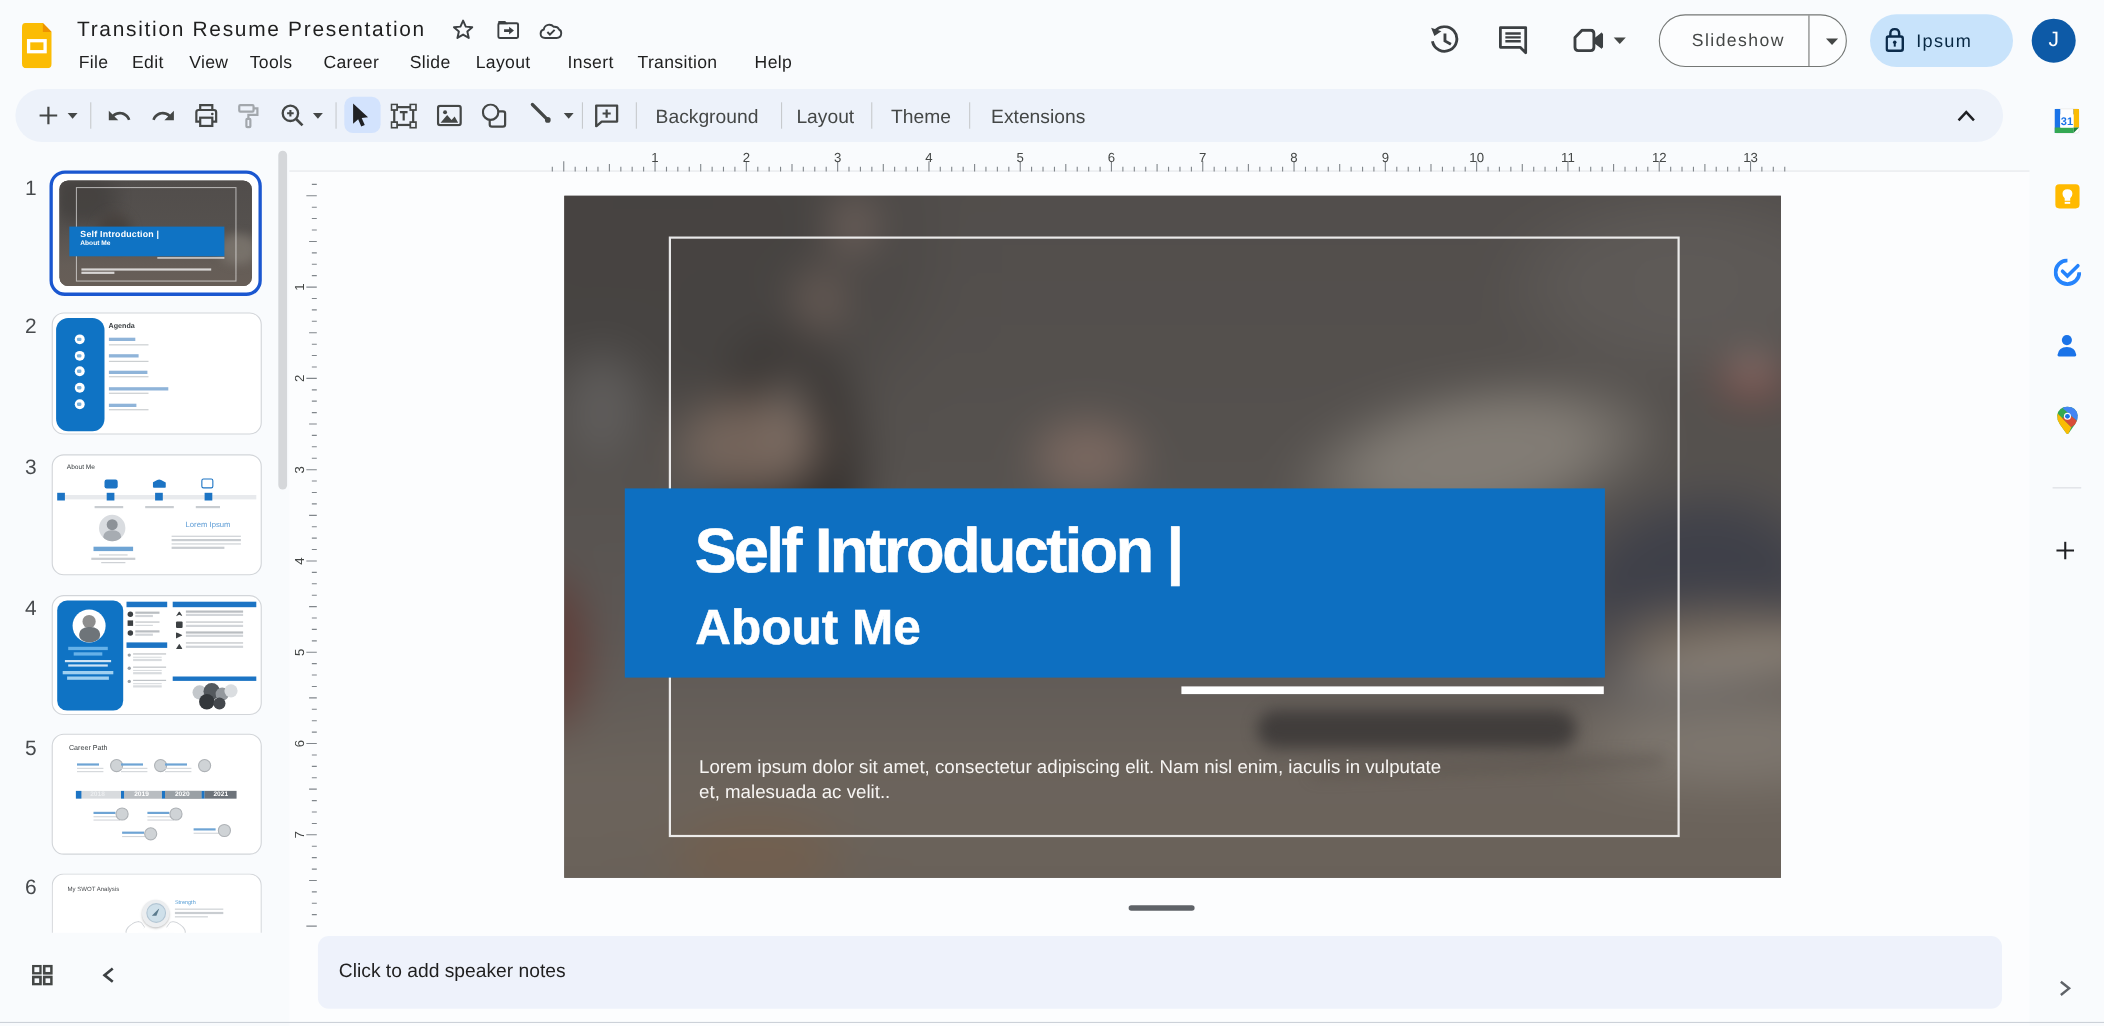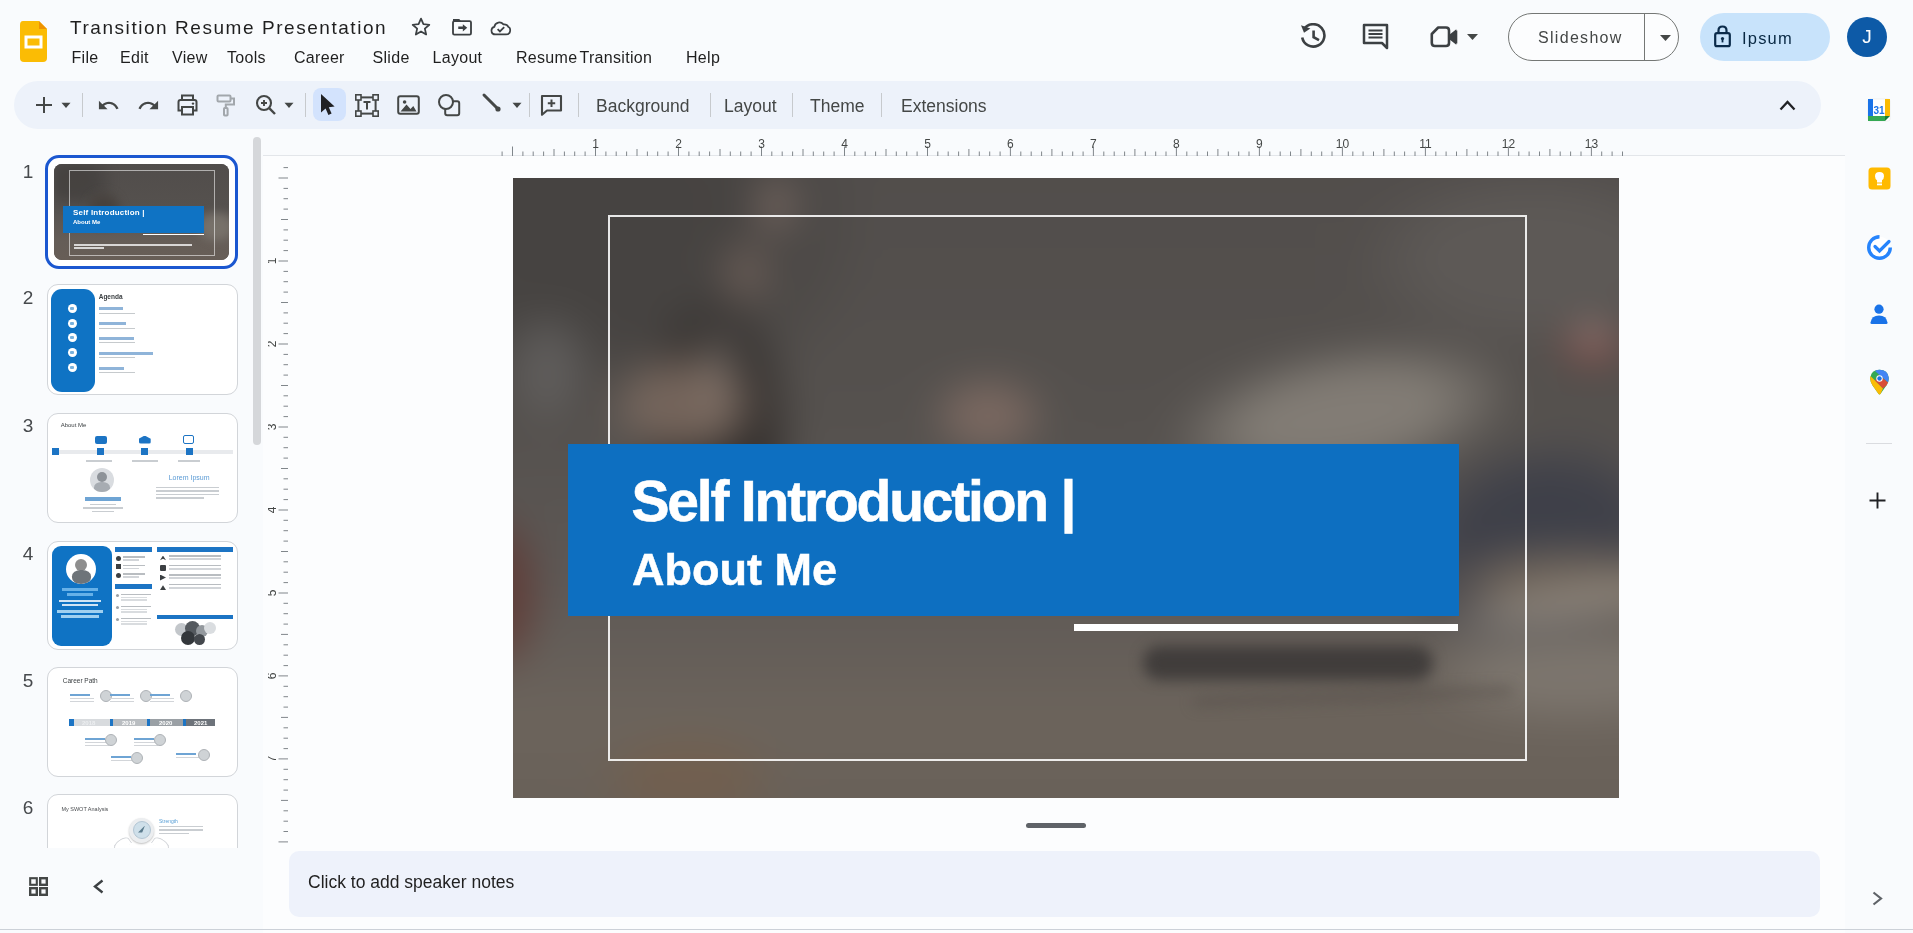--- a/index.html
+++ b/index.html
@@ -37,21 +37,21 @@
       <path d="M10.5 12 L13.3 14.8 L18.5 9.6" fill="none" stroke="#3c4043" stroke-width="2.2"></path>
     </svg>
 
   <div class="abs" style="left:71.5px;top:48.5px;font-size:16px;letter-spacing:0.3px;color:#1f1f1f;">File</div>
   <div class="abs" style="left:120px;top:48.5px;font-size:16px;letter-spacing:0.3px;color:#1f1f1f;">Edit</div>
   <div class="abs" style="left:172px;top:48.5px;font-size:16px;letter-spacing:0.3px;color:#1f1f1f;">View</div>
   <div class="abs" style="left:227px;top:48.5px;font-size:16px;letter-spacing:0.3px;color:#1f1f1f;">Tools</div>
   <div class="abs" style="left:294px;top:48.5px;font-size:16px;letter-spacing:0.3px;color:#1f1f1f;">Career</div>
   <div class="abs" style="left:372.5px;top:48.5px;font-size:16px;letter-spacing:0.3px;color:#1f1f1f;">Slide</div>
   <div class="abs" style="left:432.5px;top:48.5px;font-size:16px;letter-spacing:0.3px;color:#1f1f1f;">Layout</div>
-  <div class="abs" style="left:516px;top:48.5px;font-size:16px;letter-spacing:0.3px;color:#1f1f1f;">Resume</div>
+  <div class="abs" style="left:516px;top:48.5px;font-size:16px;letter-spacing:0.3px;color:#1f1f1f;">Insert</div>
   <div class="abs" style="left:579.5px;top:48.5px;font-size:16px;letter-spacing:0.3px;color:#1f1f1f;">Transition</div>
   <div class="abs" style="left:686px;top:48.5px;font-size:16px;letter-spacing:0.3px;color:#1f1f1f;">Help</div>
 
   <svg class="abs" style="left:1299px;top:23px;" width="28" height="27" viewBox="0 0 28 27">
     <path d="M5 6 A 11.2 11.2 0 1 1 3.2 14.5" fill="none" stroke="#3c4043" stroke-width="2.6"></path>
     <path d="M2 2.2 L5 9.8 L11.4 5.4 Z" fill="#3c4043"></path>
     <path d="M14.6 7.5 L14.6 14.2 L20 17.2" fill="none" stroke="#3c4043" stroke-width="2.6"></path>
   </svg>
   <svg class="abs" style="left:1362px;top:23px;" width="27" height="27" viewBox="0 0 27 27">
     <path d="M25 2 L2 2 L2 20 L20 20 L25 25 Z" fill="none" stroke="#3c4043" stroke-width="2.5" stroke-linejoin="round"></path>
@@ -587,20 +587,21 @@
       <div class="abs" style="left:630px;top:468px;width:290px;height:34px;border-radius:17px;background:rgba(52,50,50,0.75);"></div>
       <div class="abs" style="left:680px;top:514px;width:320px;height:9px;border-radius:5px;background:rgba(85,79,73,0.55);transform:rotate(-2deg);"></div>
     </div>
 
     <div class="abs" style="left:95px;top:37px;width:919.5px;height:545.5px;border:2px solid rgba(255,255,255,0.88);"></div>
 
     <div class="abs" style="left:55px;top:266px;width:891px;height:172px;background:#0d6fc1;"></div>
     <div class="abs" style="left:119px;top:295px;font-size:57px;letter-spacing:-2.2px;font-weight:bold;color:#fff;line-height:1;-webkit-text-stroke:0.6px #fff;">Self Introduction |</div>
     <div class="abs" style="left:119.5px;top:369px;font-size:45px;font-weight:bold;color:#fff;line-height:1;-webkit-text-stroke:0.5px #fff;">About Me</div>
     <div class="abs" style="left:561.5px;top:446px;width:383.5px;height:6.5px;background:#fff;"></div>
+    <div class="abs" style="left:123px;top:508.5px;width:690px;font-size:17px;line-height:22px;color:#f7f5f3;">Lorem ipsum dolor sit amet, consectetur adipiscing elit. Nam nisl enim, iaculis in vulputate et, malesuada ac velit..</div>
   </div>
 
   <div class="abs" style="left:1025.5px;top:823px;width:60px;height:4.5px;border-radius:2.5px;background:#5f6368;"></div>
   <div class="abs" style="left:289px;top:851px;width:1531px;height:65.5px;border-radius:10px;background:#eef2fb;"></div>
   <div class="abs" style="left:308px;top:872px;font-size:17.5px;color:#1f1f1f;">Click to add speaker notes</div>
 
   <svg class="abs" style="left:29px;top:877px;" width="19" height="19" viewBox="0 0 19 19">
     <rect x="1.2" y="1.2" width="6.6" height="6.6" fill="none" stroke="#444746" stroke-width="2.1"></rect>
     <rect x="11.2" y="1.2" width="6.6" height="6.6" fill="none" stroke="#444746" stroke-width="2.4"></rect>
     <rect x="1.2" y="11.2" width="6.6" height="6.6" fill="none" stroke="#444746" stroke-width="2.4"></rect>

